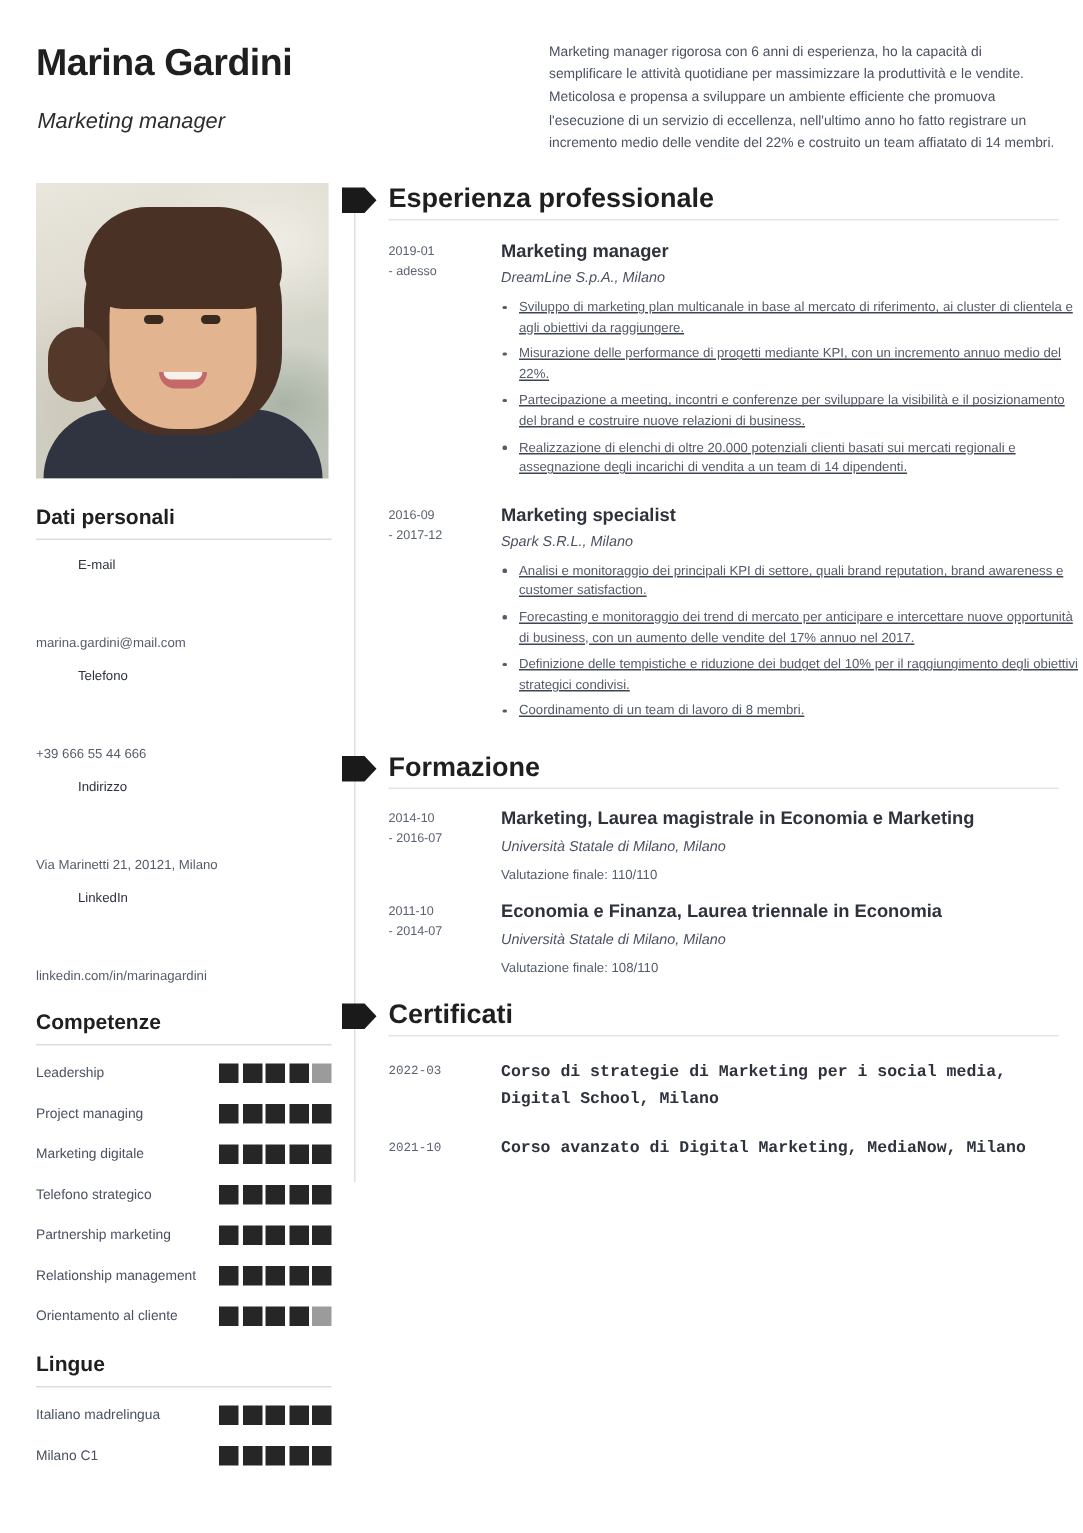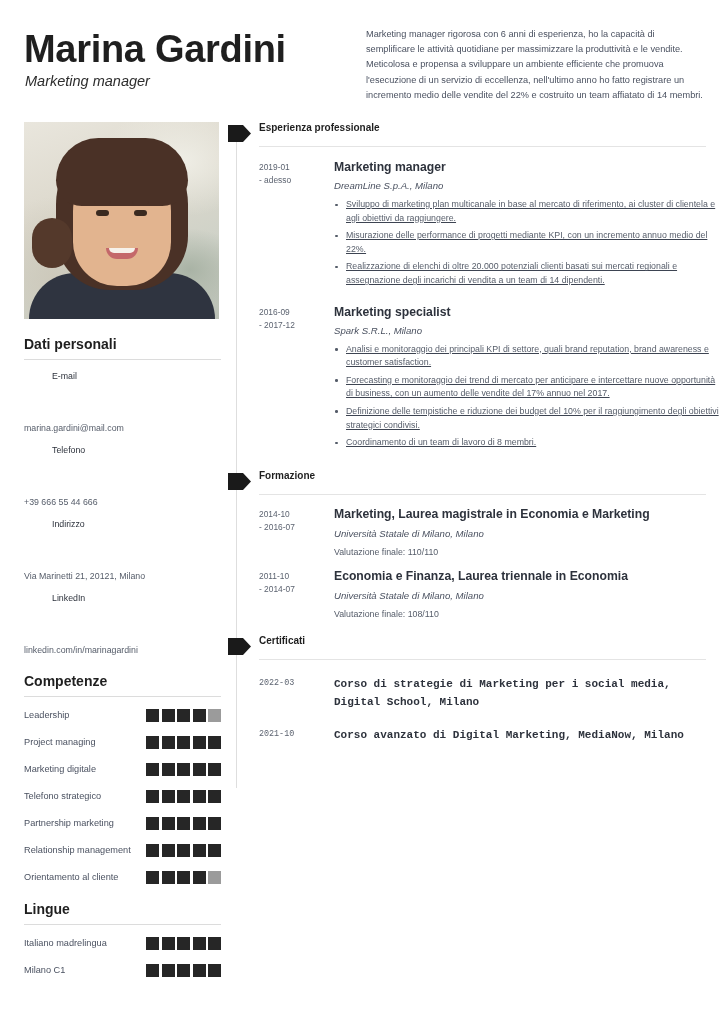--- a/index.html
+++ b/index.html
@@ -15,21 +15,21 @@
   }
 
   .page { position: relative; width: 722px; height: 1022px; }
 
   
   .header { position: absolute; left: 0; top: 0; width: 722px; height: 122px; }
 
   .name {
     position: absolute;
     left: 24px; top: 28px;
-    font-size: 38px;
+    font-size: 25px;
     font-weight: bold;
     color: #1f1f1f;
     letter-spacing: -0.3px;
     white-space: nowrap;
   }
 
   .job-title {
     position: absolute;
     left: 25px; top: 73px;
     font-size: 14.5px;
@@ -218,21 +218,21 @@
 
   .flag {
     position: absolute;
     left: -1px; top: 2px;
     width: 24px; height: 20px;
   }
 
   .sec-title {
     position: absolute;
     left: 30px; top: 0px;
-    font-size: 10px;
+    font-size: 18px;
     font-weight: bold;
     color: #1f1f1f;
     white-space: nowrap;
   }
 
   .sec-rule {
     position: absolute;
     left: 30px; top: 24px;
     width: 447px;
     height: 1px;
@@ -469,20 +469,21 @@
       </div>
       <div id="experience-entries">
           <div class="entry">
             <div class="dates">2019-01<br>- adesso</div>
             <div class="body">
               <div class="entry-title">Marketing manager</div>
               <div class="entry-sub">DreamLine S.p.A., Milano</div>
               <ul class="bullets">
                 <li>Sviluppo di marketing plan multicanale in base al mercato di riferimento, ai cluster di clientela e agli obiettivi da raggiungere.</li>
                 <li>Misurazione delle performance di progetti mediante KPI, con un incremento annuo medio del 22%.</li>
+                <li>Partecipazione a meeting, incontri e conferenze per sviluppare la visibilità e il posizionamento del brand e costruire nuove relazioni di business.</li>
                 <li>Realizzazione di elenchi di oltre 20.000 potenziali clienti basati sui mercati regionali e assegnazione degli incarichi di vendita a un team di 14 dipendenti.</li>
               </ul>
             </div>
           </div>
           <div class="entry">
             <div class="dates">2016-09<br>- 2017-12</div>
             <div class="body">
               <div class="entry-title">Marketing specialist</div>
               <div class="entry-sub">Spark S.R.L., Milano</div>
               <ul class="bullets">

